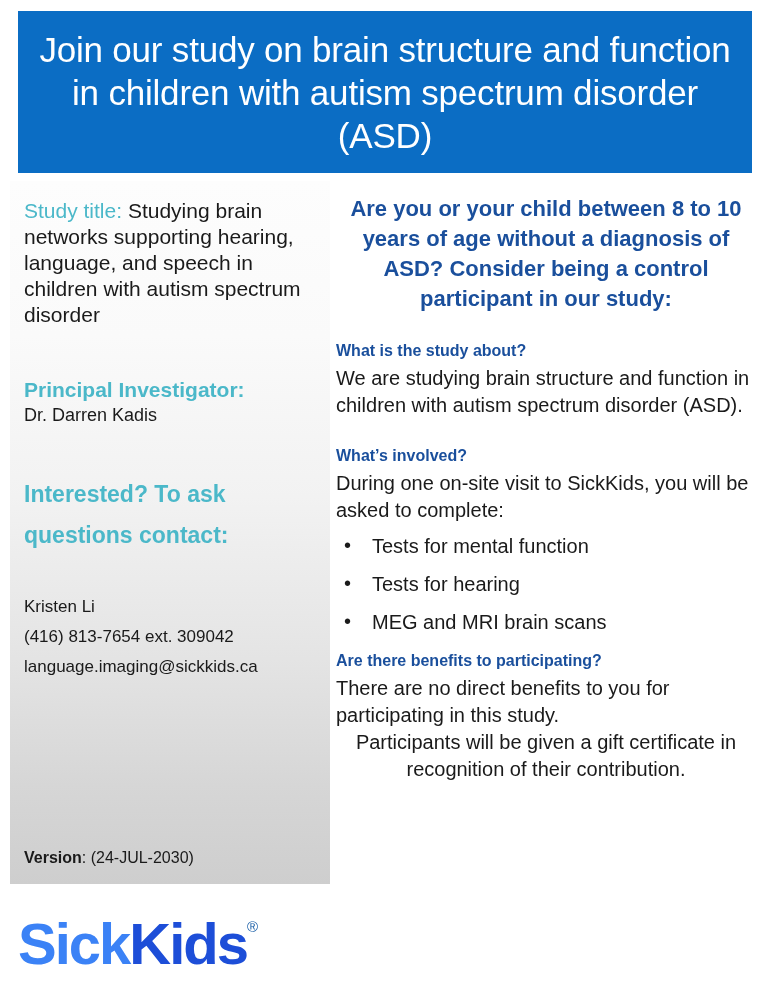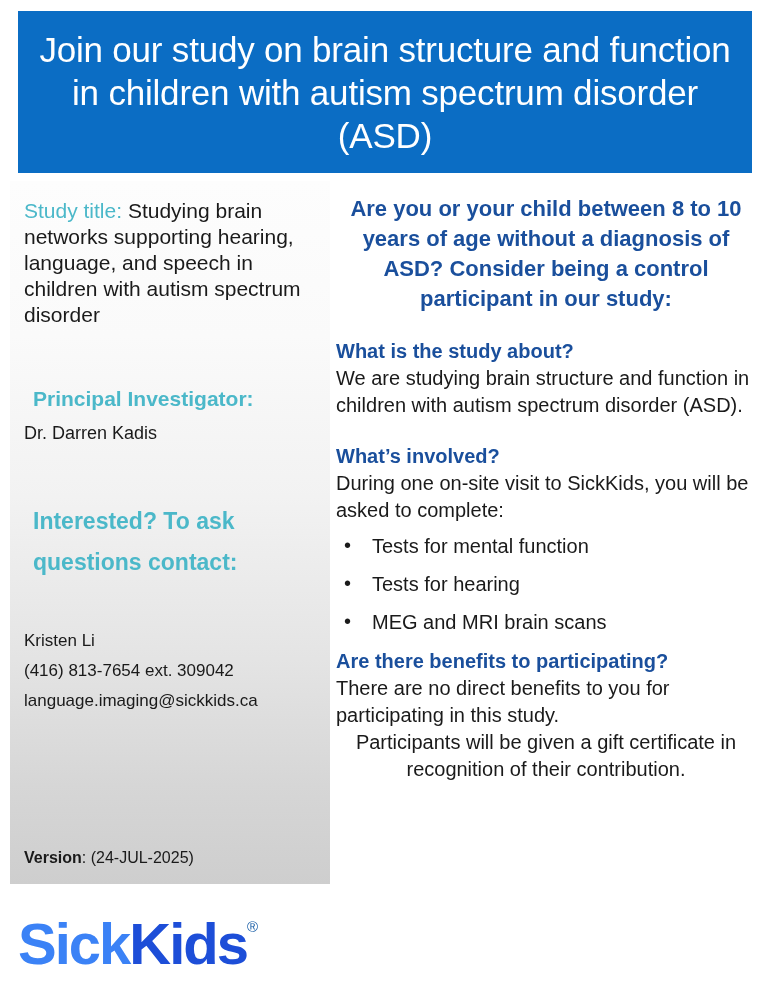--- a/index.html
+++ b/index.html
@@ -71,21 +71,21 @@
     font-size: 21px;
     line-height: 26px;
     color: #1a1a1a;
     margin: 0;
   }
   .side-heading {
     color: #4bb8c9;
     font-weight: bold;
     font-size: 21px;
     line-height: 27px;
-    margin: 9px;
+    margin: 0;
   }
   .side-heading.big {
     font-size: 23px;
     line-height: 41px;
   }
   .side-text {
     font-size: 18px;
     line-height: 25px;
     color: #1a1a1a;
     margin: 0;
@@ -145,21 +145,21 @@
     text-align: center;
     margin: 13px 0 0 0;
     padding: 0 4px;
   }
   .section {
     margin-top: 23px;
   }
   .section h3 {
     color: #1a4f9c;
     font-weight: bold;
-    font-size: 20px;
+    font-size: 16px;
     line-height: 28px;
     margin: 0;
   }
   .section p {
     font-size: 20px;
     line-height: 27px;
     color: #1a1a1a;
     margin: 0;
   }
   .bullets {
@@ -213,21 +213,21 @@
     </div>
 
     <div class="spacer-contact"></div>
 
     <div class="side-block">
       <div class="contact-line">Kristen Li</div>
       <div class="contact-line">(416) 813-7654 ext. 309042</div>
       <div class="contact-line">language.imaging@sickkids.ca</div>
     </div>
 
-    <div class="version-bar"><b>Version</b><span>: (24-JUL-2025)</span></div>
+    <div class="version-bar"><b>Version</b><span>: (24-JUL-2030)</span></div>
   </div>
 
   <div class="right-col">
 
     <p class="right-hero">Are you or your child between 8 to 10 years of age without a diagnosis of ASD? Consider being a control participant in our study:</p>
 
     <div class="section">
       <h3>What is the study about?</h3>
       <p>We are studying brain structure and function in children with autism spectrum disorder (ASD).</p>
     </div>

